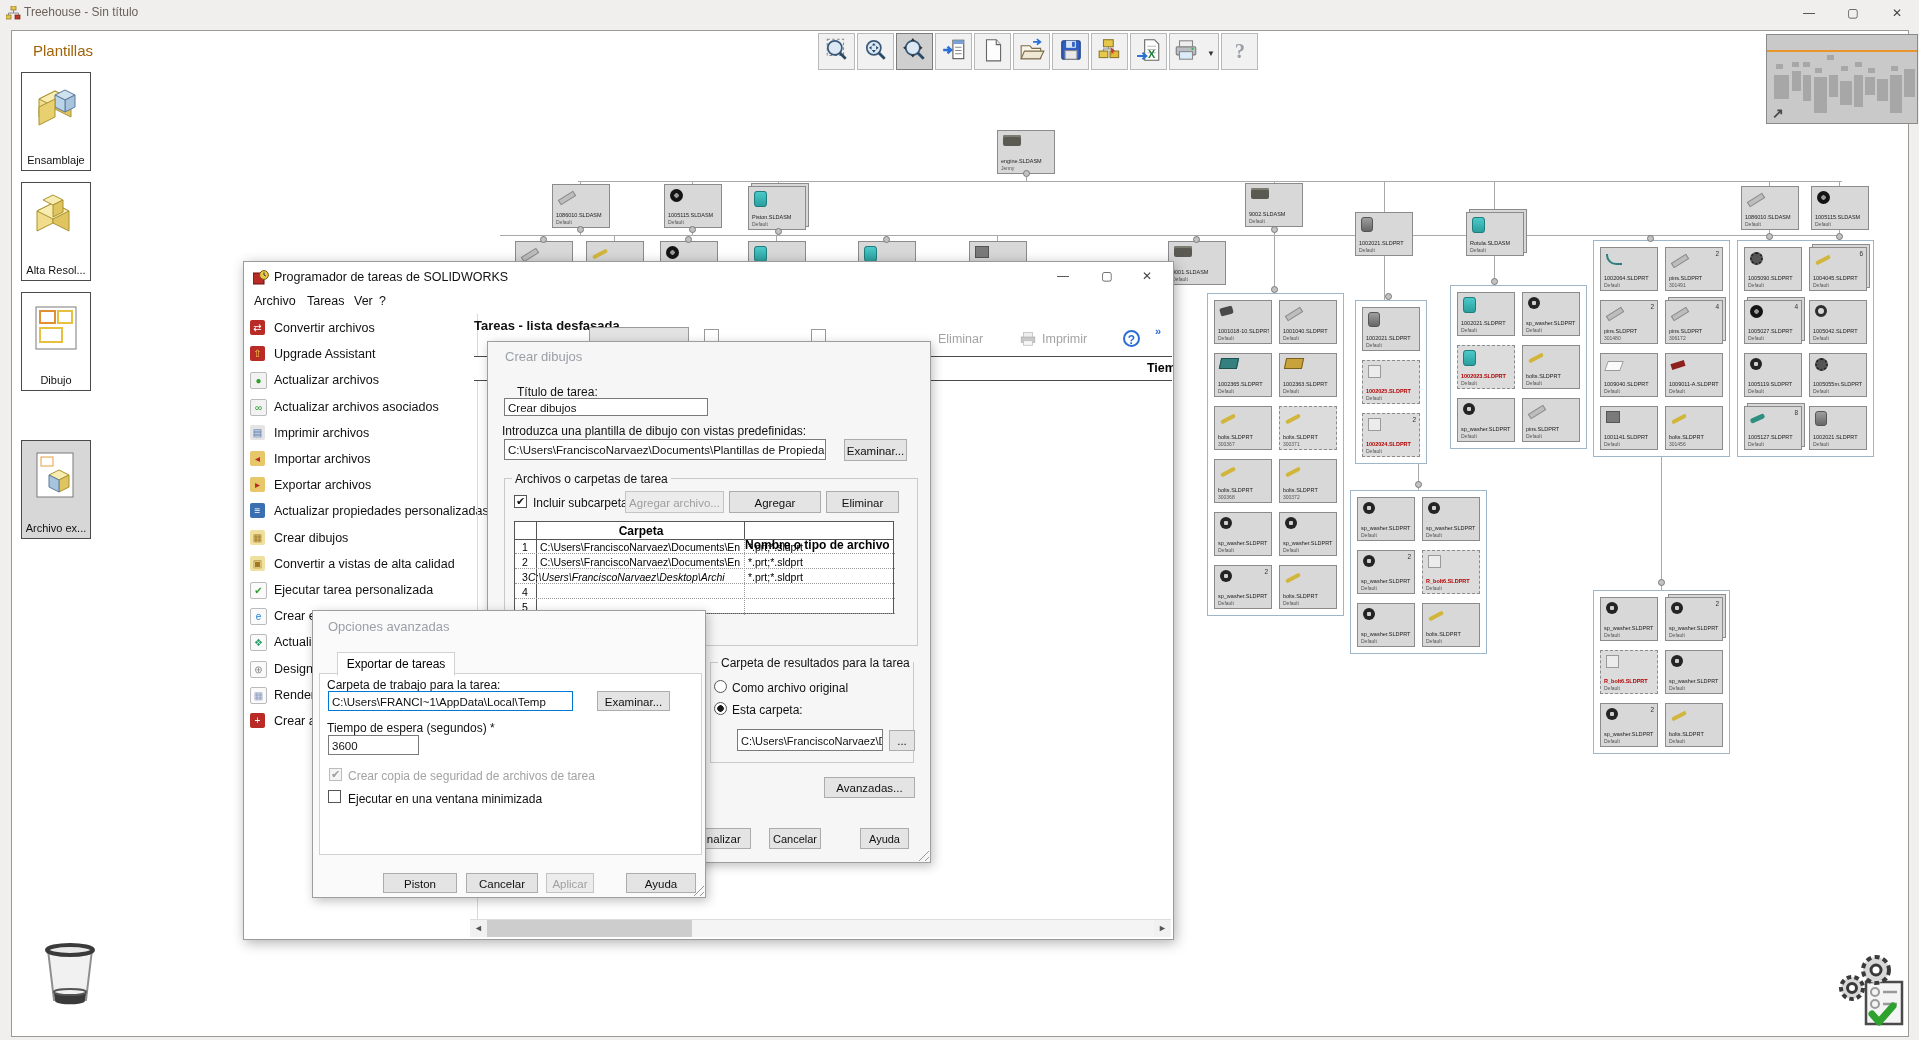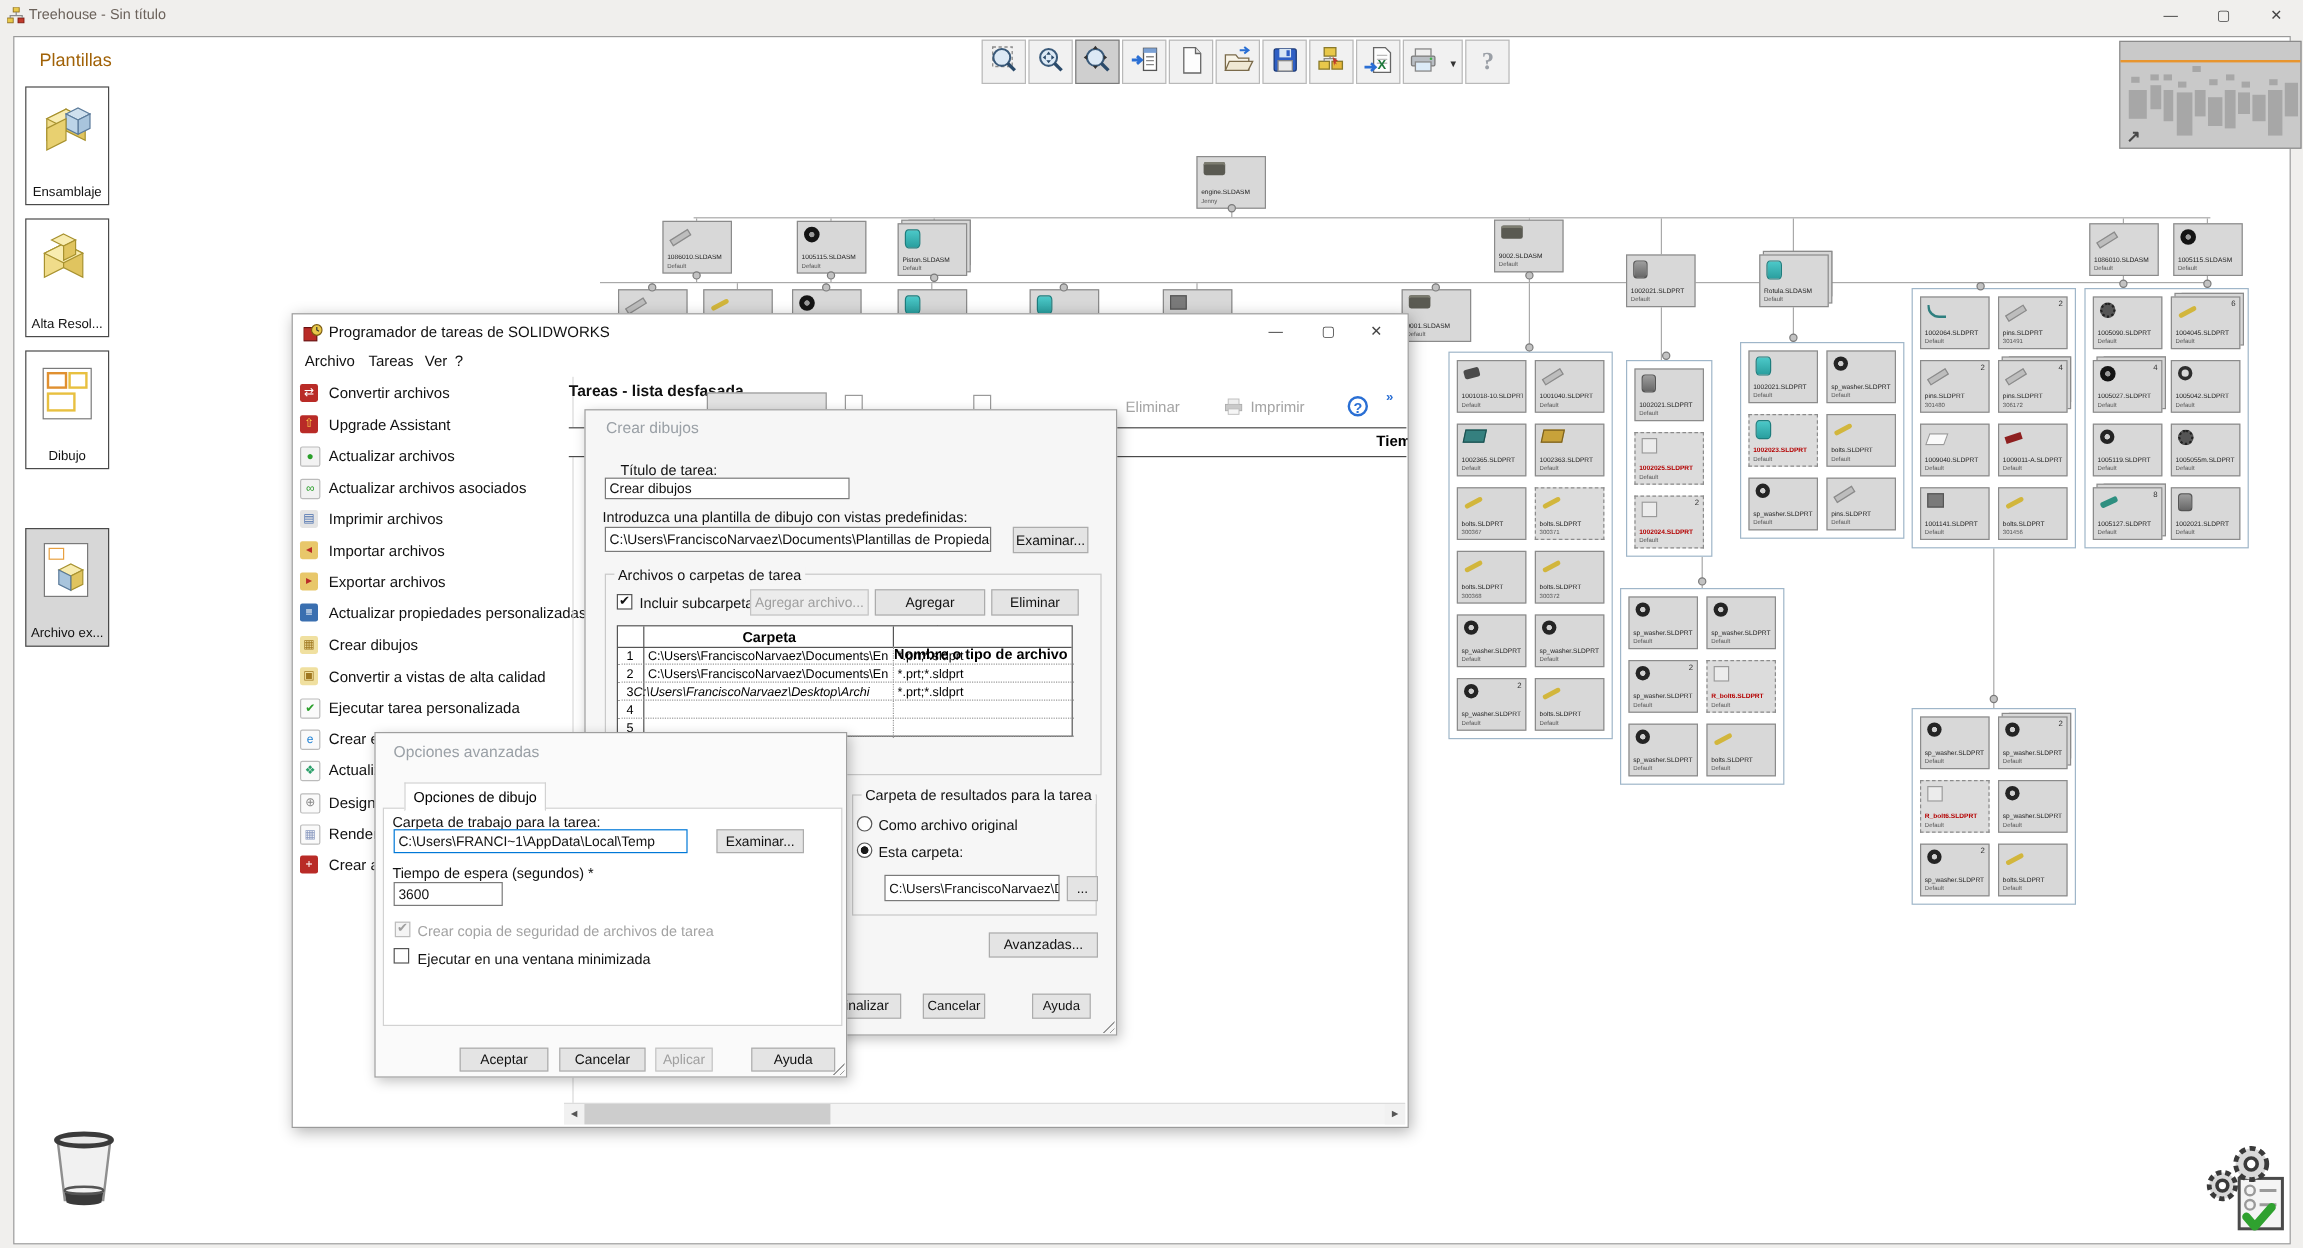--- a/index.html
+++ b/index.html
@@ -721,38 +721,38 @@
 
   <div class="abs btn" style="left:199px;top:486px;width:64px;height:21px;line-height:21px">Finalizar</div>
   <div class="abs btn" style="left:281px;top:486px;width:52px;height:21px;line-height:21px;font-size:11px">Cancelar</div>
   <div class="abs btn" style="left:372px;top:486px;width:49px;height:21px;line-height:21px;font-size:11px">Ayuda</div>
   <div class="abs grip" style="right:1px;bottom:1px"></div>
 </div>
 
 <div class="abs dlg" id="dlg-adv" style="left:312px;top:610px;width:394px;height:288px;z-index:30;background:#fafafa">
   <div class="abs dlg-title" style="left:15px;top:8px">Opciones avanzadas</div>
 
-  <div class="abs" style="left:24px;top:41px;width:116px;height:22px;background:#fff;border:1px solid #d2d2d2;border-bottom:1px solid #fff;z-index:2;font-size:12px;text-align:center;line-height:22px">Opciones de dibujo</div>
+  <div class="abs" style="left:24px;top:41px;width:116px;height:22px;background:#fff;border:1px solid #d2d2d2;border-bottom:1px solid #fff;z-index:2;font-size:12px;text-align:center;line-height:22px">Exportar de tareas</div>
   <div class="abs" style="left:6px;top:62px;width:381px;height:180px;background:#fff;border:1px solid #d2d2d2"></div>
 
   <div class="abs lbl12" style="left:14px;top:67px;z-index:3">Carpeta de trabajo para la tarea:</div>
   <div class="abs inp" style="left:15px;top:80px;width:245px;height:20px;border:1px solid #0078d7;z-index:3;line-height:1.75">C:\Users\FRANCI~1\AppData\Local\Temp</div>
   <div class="abs btn" style="left:284px;top:80px;width:73px;height:20px;line-height:20px;z-index:3">Examinar...</div>
 
   <div class="abs lbl12" style="left:14px;top:110px;z-index:3">Tiempo de espera (segundos) *</div>
   <div class="abs inp" style="left:15px;top:124px;width:91px;height:20px;line-height:1.75;z-index:3">3600</div>
 
   <div class="abs cb checked-dis" style="left:16px;top:157px;z-index:3">✔</div>
   <div class="abs lbl12 gray-txt" style="left:35px;top:158px;z-index:3">Crear copia de seguridad de archivos de tarea</div>
 
   <div class="abs cb" style="left:15px;top:179px;z-index:3"></div>
   <div class="abs lbl12" style="left:35px;top:181px;z-index:3">Ejecutar en una ventana minimizada</div>
 
 
-  <div class="abs btn" style="left:70px;top:262px;width:74px;height:20px;line-height:20px">Aceptar</div>
+  <div class="abs btn" style="left:70px;top:262px;width:74px;height:20px;line-height:20px">Piston</div>
   <div class="abs btn" style="left:153px;top:262px;width:72px;height:20px;line-height:20px">Cancelar</div>
   <div class="abs btn dis" style="left:233px;top:262px;width:48px;height:20px;line-height:20px">Aplicar</div>
   <div class="abs btn" style="left:313px;top:262px;width:70px;height:20px;line-height:20px">Ayuda</div>
   <div class="abs grip" style="right:1px;bottom:1px"></div>
 </div>
 
 <div class="abs pl-item" style="left: 21px; top: 72px;"><svg width="50" height="54" viewBox="0 0 50 54">
       <polygon points="8,18 24,10 24,28 8,36" fill="#f0dc8a" stroke="#a8922f"></polygon>
       <polygon points="24,10 40,18 40,36 24,28" fill="#e0c45f" stroke="#a8922f"></polygon>
       <polygon points="8,18 24,26 40,18 24,10" fill="#f8ecb0" stroke="#a8922f"></polygon>

